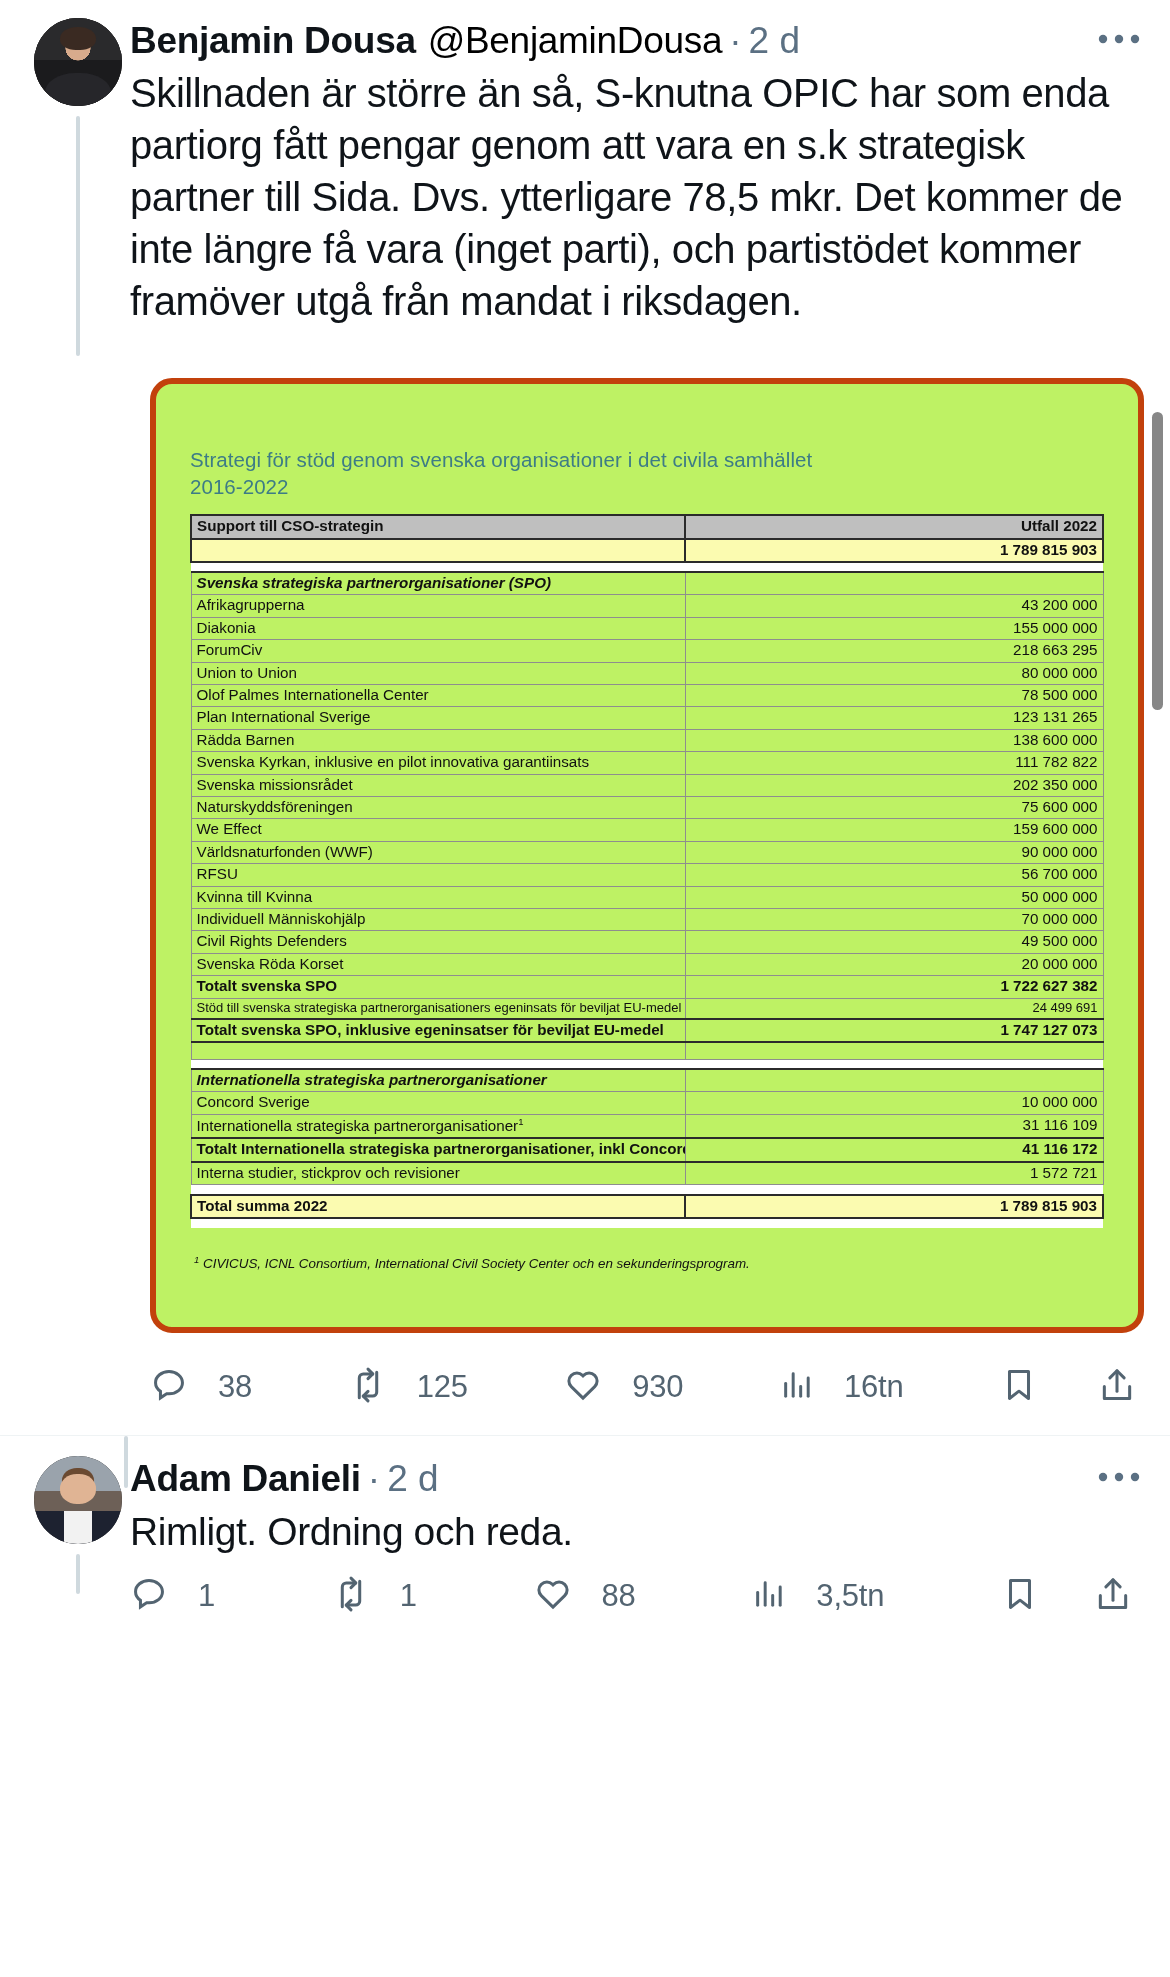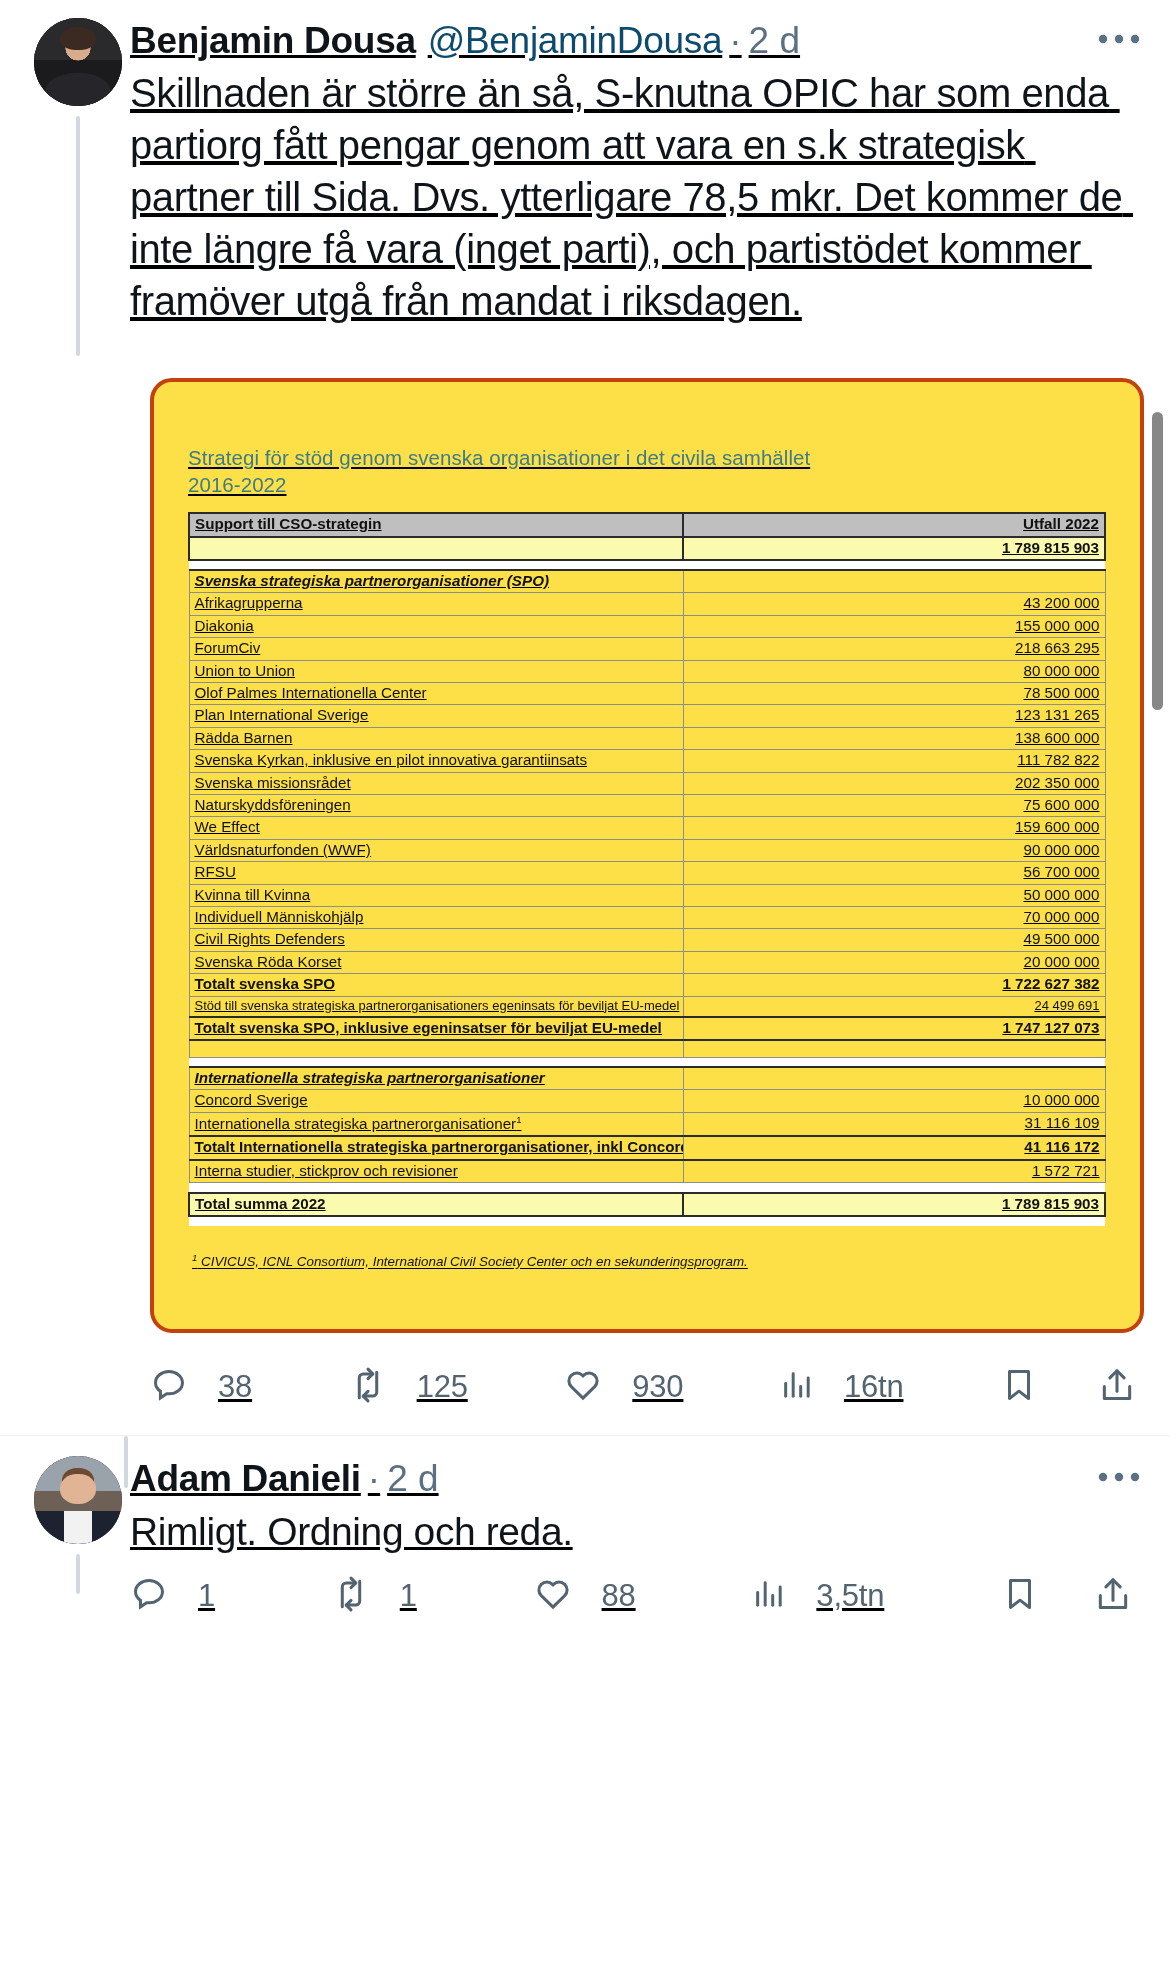--- a/index.html
+++ b/index.html
@@ -3,21 +3,21 @@
 <meta charset="utf-8">
 <style>
   * { box-sizing: border-box; margin: 0; padding: 0; }
   html, body {
     width: 1170px;
     height: 1977px;
     background: #ffffff;
     font-family: "Liberation Sans", sans-serif;
     overflow: hidden;
   }
-  .app { position: relative; width: 1170px; height: 1977px; background:#fff;text-decoration:underline; }
+  .app { position: relative; width: 1170px; height: 1977px; background:#fff; }
 
   
   .tweet { position: relative; padding: 0; }
   .tweet-head { display: flex; align-items: flex-start; padding: 18px 22px 0 26px; }
   .avatar-col { width: 104px; flex: 0 0 104px; display:flex; flex-direction:column; align-items:center; }
   .avatar {
     width: 88px; height: 88px; border-radius: 50%;
     overflow: hidden; position: relative; flex: 0 0 88px;
     background: #111;
   }
@@ -28,45 +28,45 @@
   }
 
   .body-col { flex: 1 1 auto; padding-right: 6px; position: relative; }
 
   .name-row {
     display: flex; align-items: baseline; gap: 0; flex-wrap: nowrap;
     font-size: 37px; line-height: 1.22;
     white-space: nowrap;
   }
   .display-name { font-weight: 700; color: #0f1419; letter-spacing: -0.3px; }
-  .handle { color: #0c4a6e; font-weight: 400; margin-left: 12px; letter-spacing:-0.3px;text-align:center;}
+  .handle { color: #000000; font-weight: 400; margin-left: 12px; letter-spacing:-0.3px;text-align:center;}
   .dotsep { color: #5b7083; margin: 0 7px; }
   .timestamp { color: #5b7083; }
 
   .more-btn {
     position: absolute; right: 6px; top: 6px;
     width: 46px; height: 30px; display:flex; align-items:center; justify-content:center;
     color:#5b7083;
   }
   .more-btn svg { display:block; }
 
   .tweet-text {
     font-size: 40px; line-height: 1.30; color: #0f1419;
     margin-top: 4px; letter-spacing: -0.4px;
     white-space: pre-wrap;
     word-break: normal;
   }
 
   
   .media-card {
     margin: 22px 26px 0 150px;
-    border: 4px solid #c2410c;
+    border: 6px solid #c2410c;
     border-radius: 22px;
     overflow: hidden;
-    background: #fde047;
+    background: #bef264;
     height: 955px;
     position: relative;
   }
   .doc {
     padding: 62px 34px 0 34px;
     height: 100%;
   }
   .doc-title {
     color: #3d7c86;
     font-size: 20.5px;

